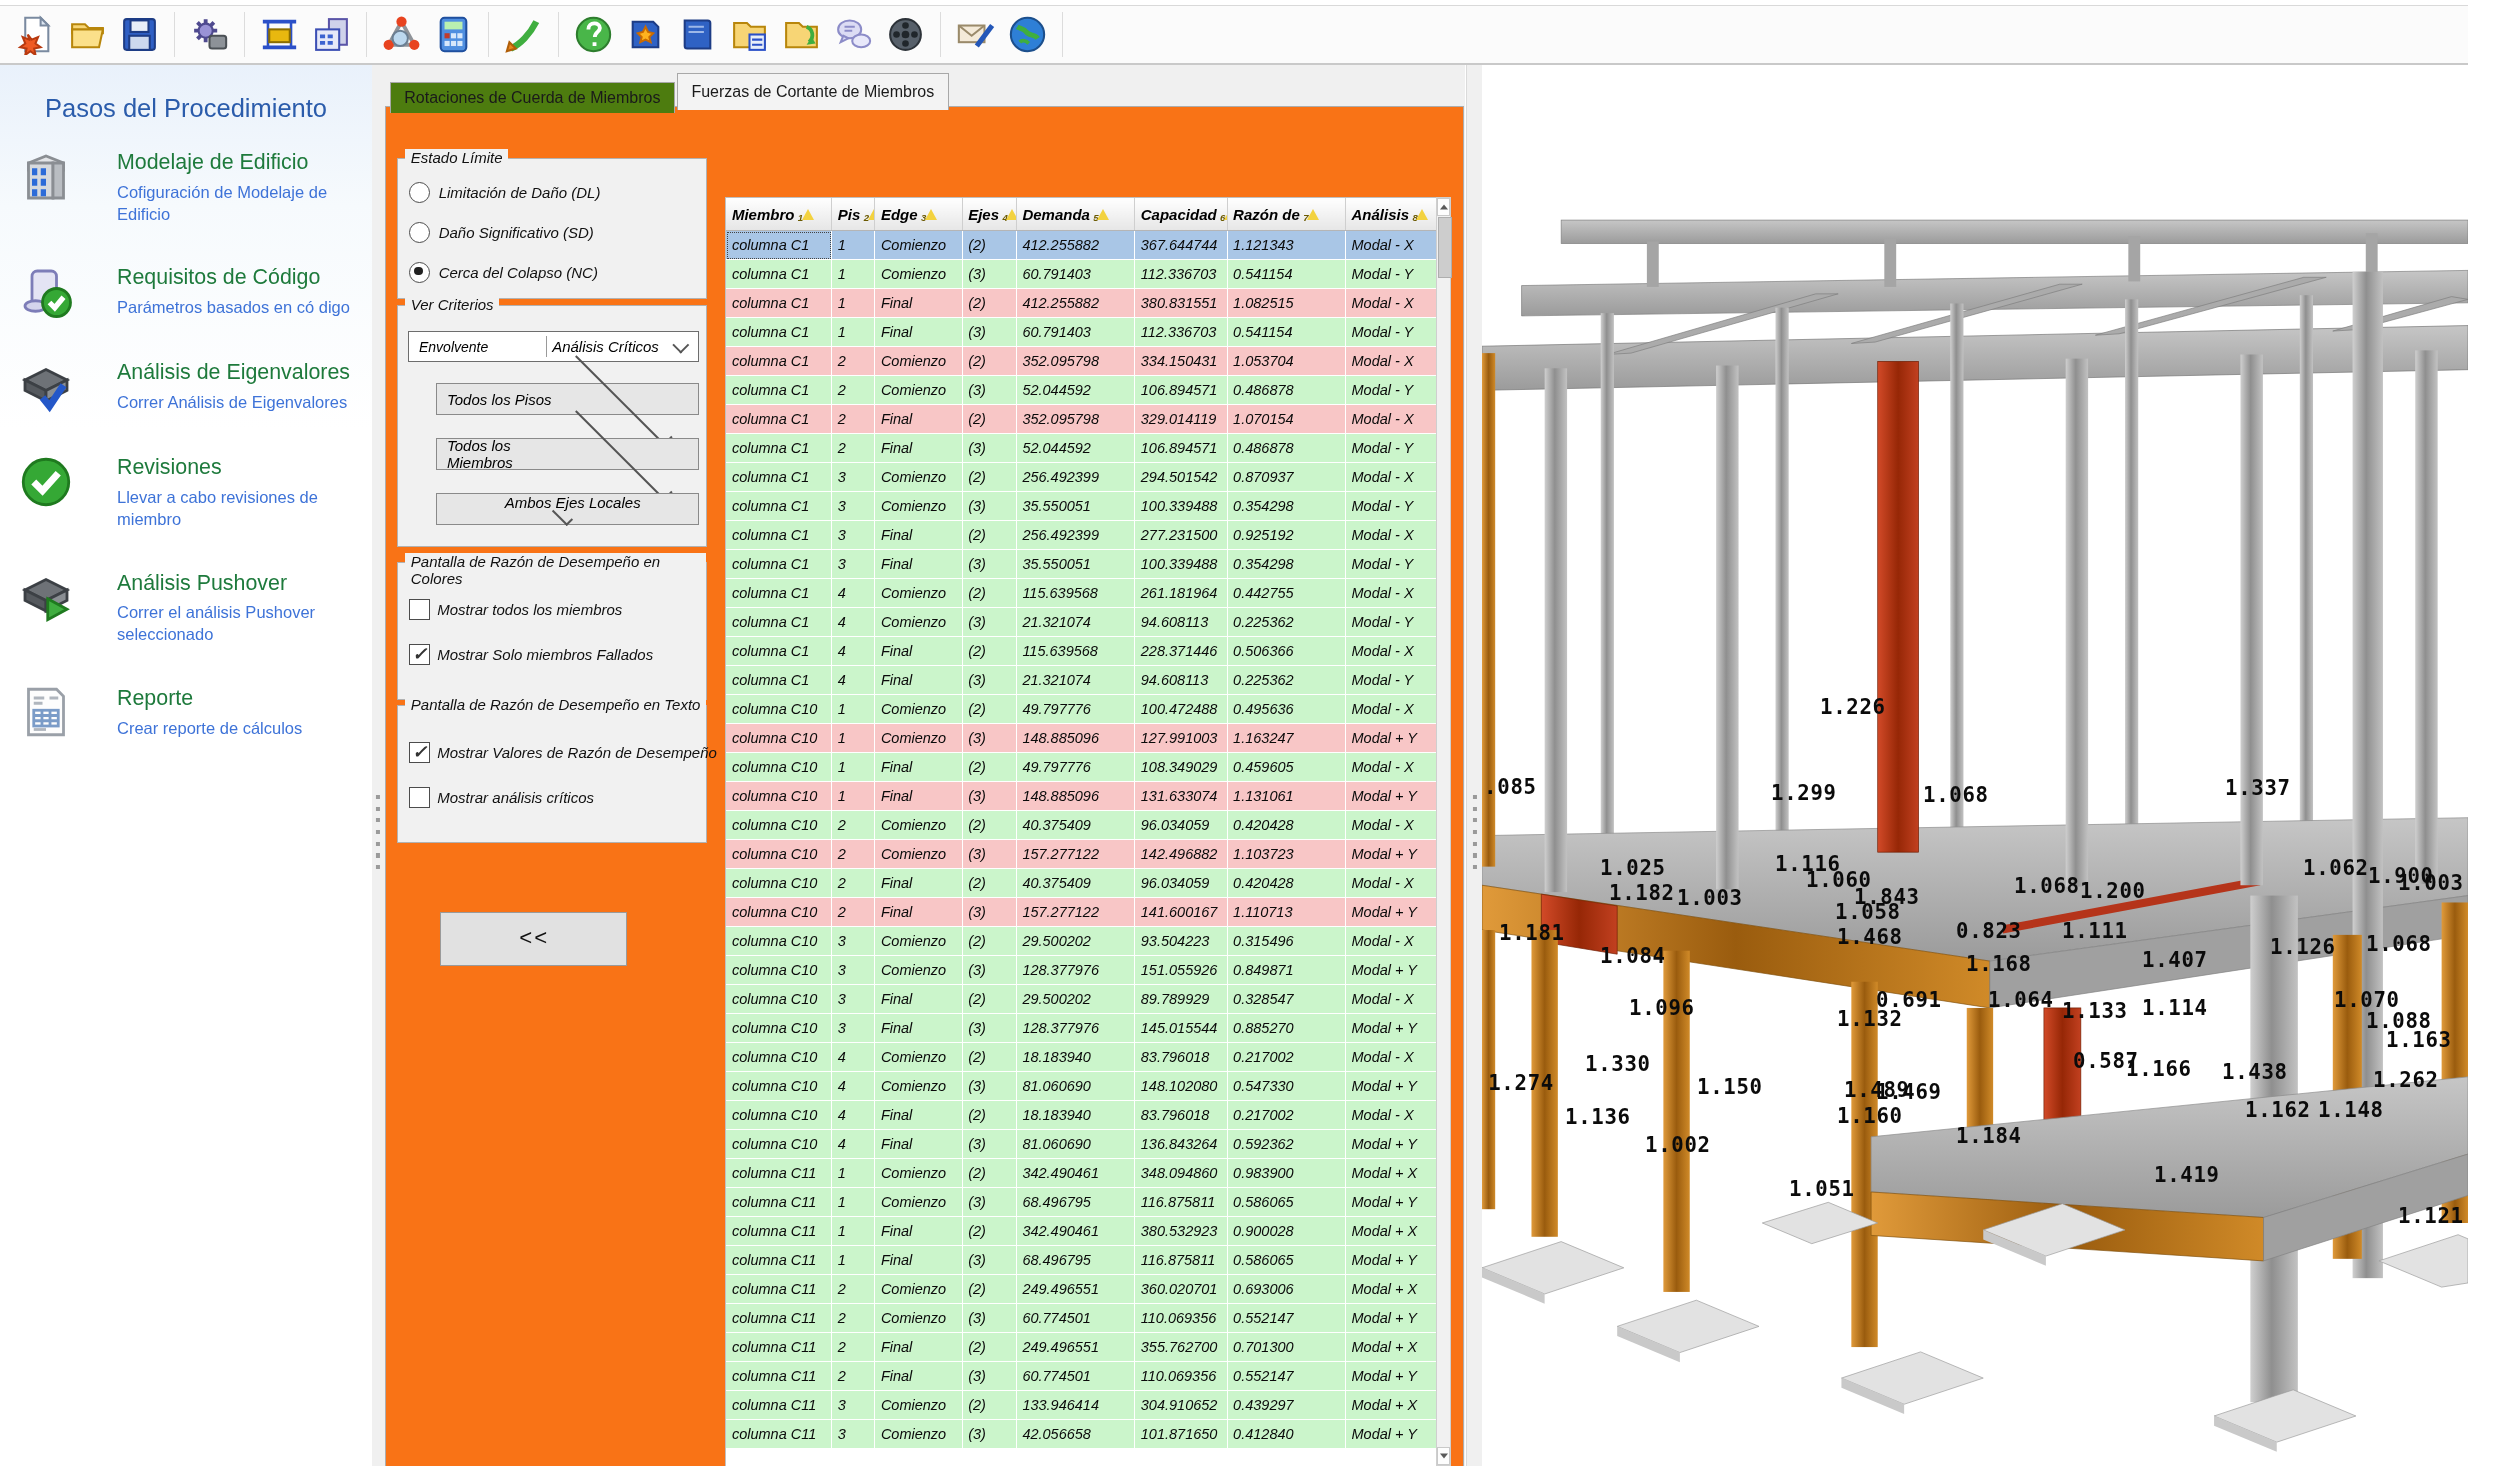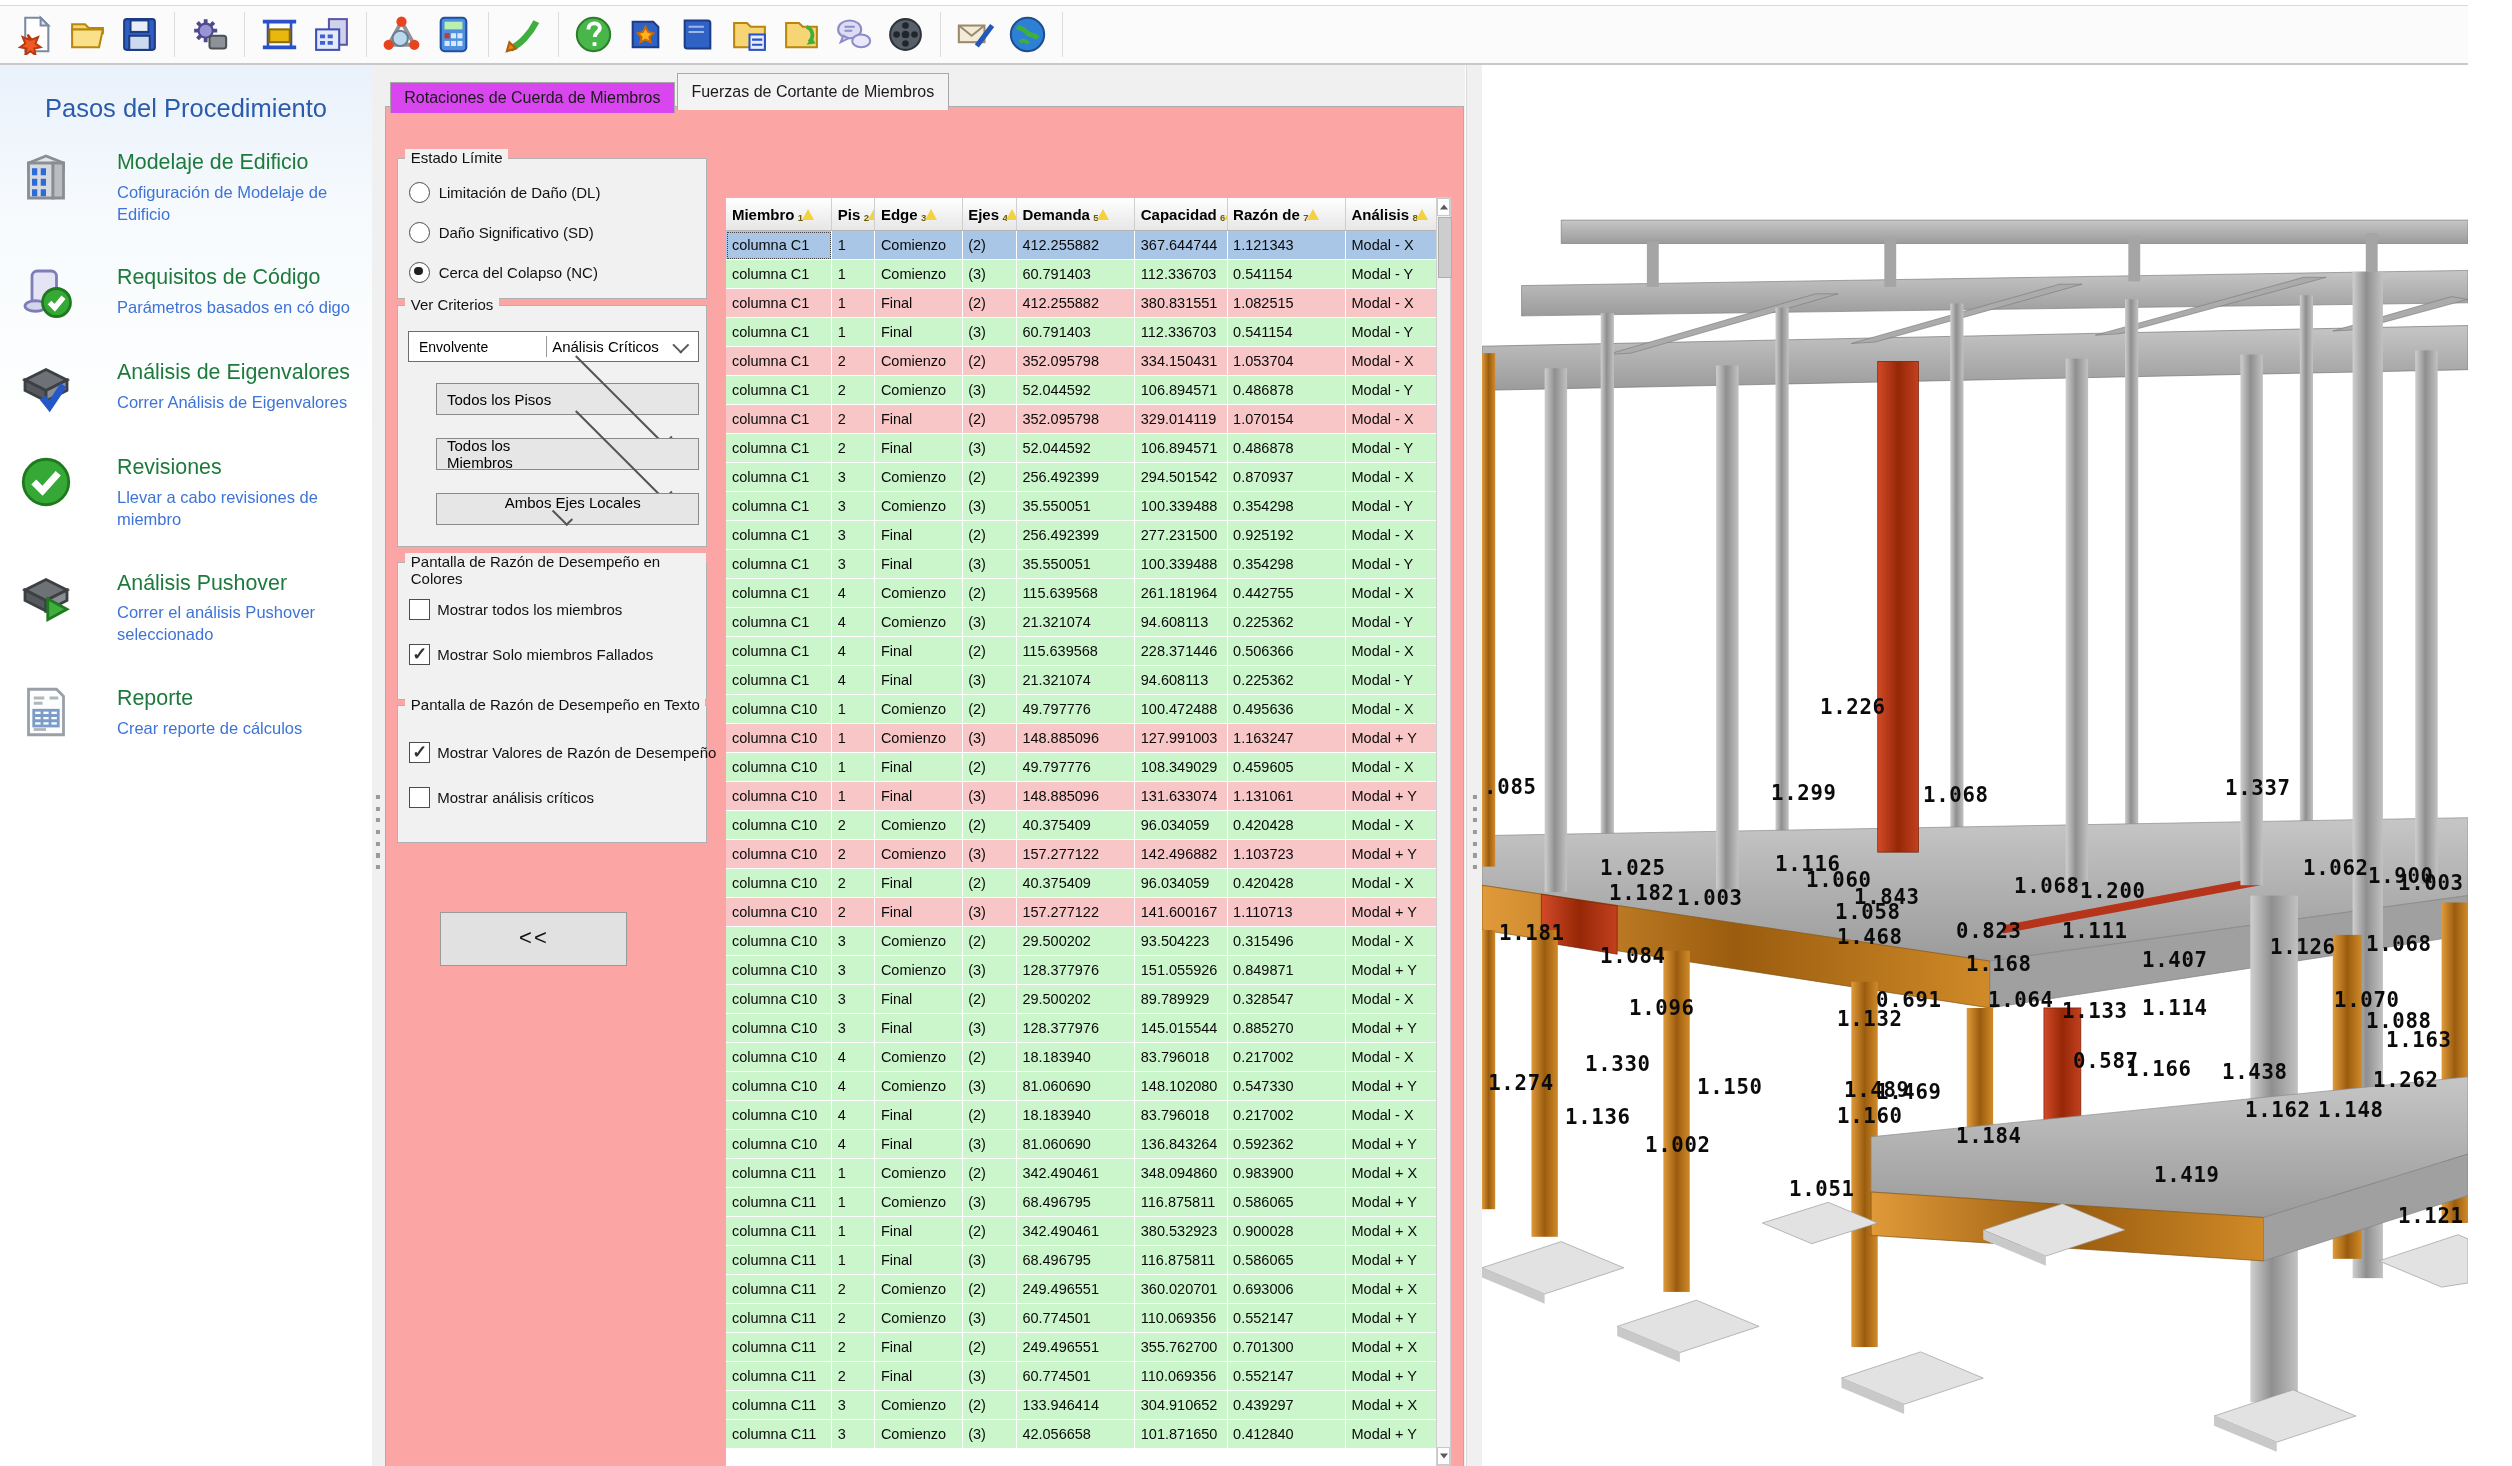--- a/index.html
+++ b/index.html
@@ -22,23 +22,23 @@
   .sbtitle{font-size:21.4px;color:#1e7a3c;margin-bottom:6.9px;}
   .sbsub{font-size:16.5px;color:#3e73d8;line-height:21.4px;}
 
   #splitter1{position:absolute;left:372px;top:65px;width:12.4px;bottom:0;background:#f0f0f0;}
   #splitter2{position:absolute;left:1466px;top:65px;width:16.5px;bottom:0;background:#f0f0f0;border-left:0.7px solid #dadada;border-right:0.7px solid #dadada;}
   .grip{position:absolute;left:50%;top:730px;transform:translateX(-50%);width:4.1px;height:76px;background:repeating-linear-gradient(#9a9a9a 0 4.1px,transparent 4.1px 11.7px);}
 
   
   #tabarea{position:absolute;left:384px;top:65px;width:1081px;bottom:0;background:#f0f0f0;}
   #tabstrip{position:absolute;left:5.5px;top:8.3px;height:33px;z-index:3;}
-  .tab{display:inline-block;vertical-align:bottom;padding:6.2px 13.8px 5.5px 13.8px;font-size:16px;color:#1a1a1a;background:#d946ef;border:0.7px solid #a8a8a8;border-bottom:none;margin-right:1.4px;position:relative;top:3.4px;}
+  .tab{display:inline-block;vertical-align:bottom;padding:6.2px 13.8px 5.5px 13.8px;font-size:16px;color:#1a1a1a;background:#4d7c0f;border:0.7px solid #a8a8a8;border-bottom:none;margin-right:1.4px;position:relative;top:3.4px;}
   .tab.active{background:#f3f3f3;top:0;padding-top:9px;padding-bottom:8.3px;z-index:4;}
-  #tabpage{position:absolute;left:1.4px;top:41px;right:1.4px;bottom:0;border:0.7px solid #adadad;background:#fca5a5;box-sizing:border-box;}
+  #tabpage{position:absolute;left:1.4px;top:41px;right:1.4px;bottom:0;border:0.7px solid #adadad;background:#f97316;box-sizing:border-box;font-style:italic;}
 
   
   .grp{position:absolute;left:11px;width:310px;border:0.7px solid #b2b2b2;background:#f1f1f1;box-sizing:border-box;}
   .grp legend, .grplabel{position:absolute;top:-9.6px;left:6.9px;background:#f1f1f1;padding:0 5.5px;font-size:15px;color:#111;}
   #grp-estado{top:51px;height:141px;}
   #grp-ver{top:198px;height:242px;}
   #grp-col{top:455px;height:138px;}
   #grp-txt{top:598px;height:138px;}
   .radiorow{position:absolute;left:11px;display:flex;align-items:center;}
   .radio{width:19px;height:19px;border:1.4px solid #4c4c4c;border-radius:50%;background:#fff;margin-right:8.3px;flex:0 0 auto;position:relative;}

